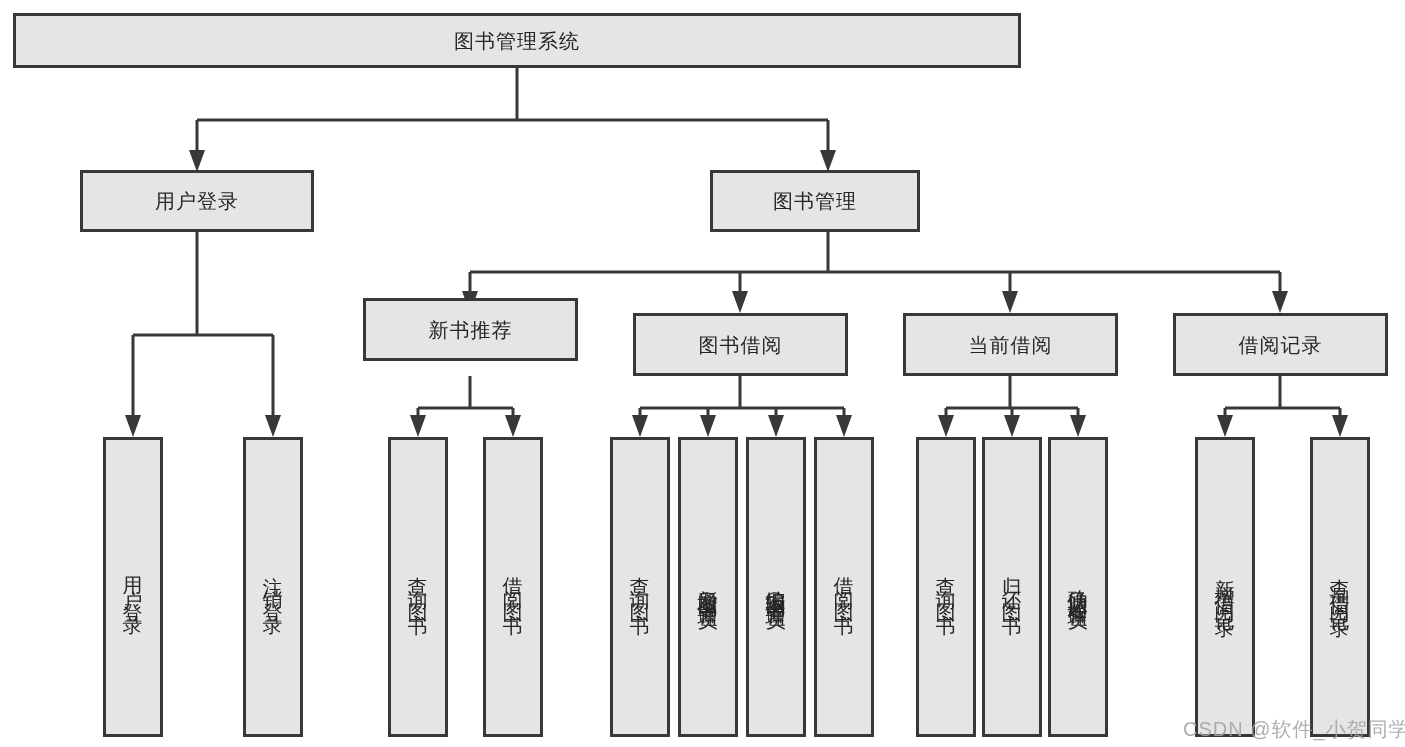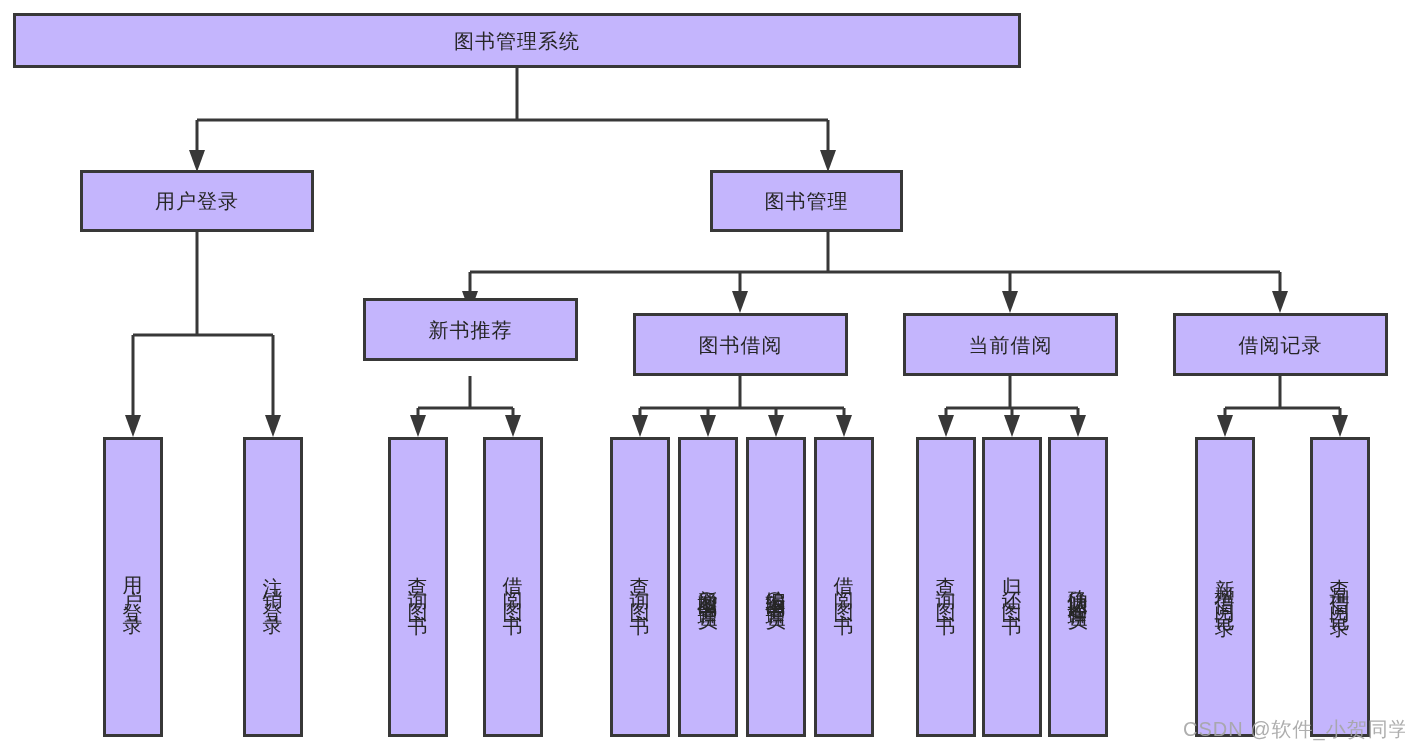--- a/index.html
+++ b/index.html
@@ -5,21 +5,21 @@
   html,body{margin:0;padding:0;}
   body{
     width:1405px;height:747px;position:relative;background:#ffffff;
     font-family:"Liberation Sans","DejaVu Sans",sans-serif;
     overflow:hidden;
   }
   #stage{position:absolute;inset:0;width:1405px;height:747px;}
   svg.connectors{position:absolute;left:0;top:0;z-index:1;}
   .box{
     position:absolute;z-index:2;box-sizing:border-box;
-    background:#c4b5fd;border:3px solid #383838;
+    background:#e5e5e5;border:3px solid #383838;
     display:flex;align-items:center;justify-content:center;
     font-size:20px;color:#262626;line-height:1;
   }
   .box.h span{white-space:nowrap;letter-spacing:1px;}
   .box.v{width:60px;height:300px;}
   .box.v span{
     writing-mode:vertical-rl;text-orientation:mixed;
     white-space:nowrap;
   }
   .sp-wide  span{letter-spacing:13px;}
@@ -69,21 +69,21 @@
     </g>
   </svg>
 
   <div class="box h" style="left:13px;top:13px;width:1008px;height:55px">
     <span>图书管理系统</span>
   </div>
 
   <div class="box h" style="left:80px;top:170px;width:234px;height:62px">
     <span>用户登录</span>
   </div>
-  <div class="box h" style="left:710px;top:170px;width:193px;height:62px">
+  <div class="box h" style="left:710px;top:170px;width:210px;height:62px">
     <span>图书管理</span>
   </div>
 
   <div class="box h" style="left:363px;top:298px;width:215px;height:63px">
     <span>新书推荐</span>
   </div>
   <div class="box h" style="left:633px;top:313px;width:215px;height:63px">
     <span>图书借阅</span>
   </div>
   <div class="box h" style="left:903px;top:313px;width:215px;height:63px">

